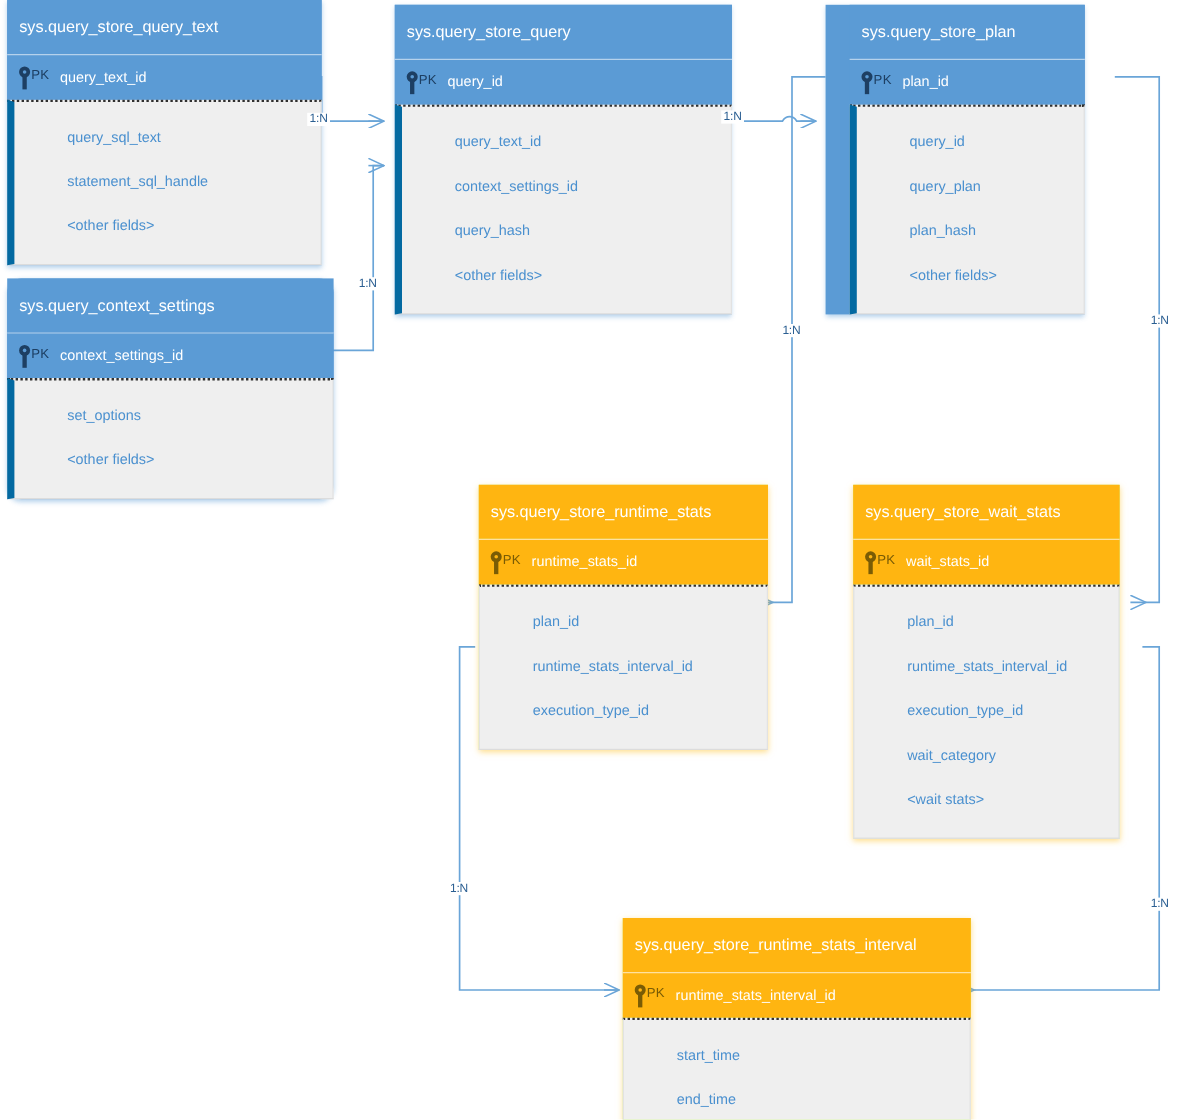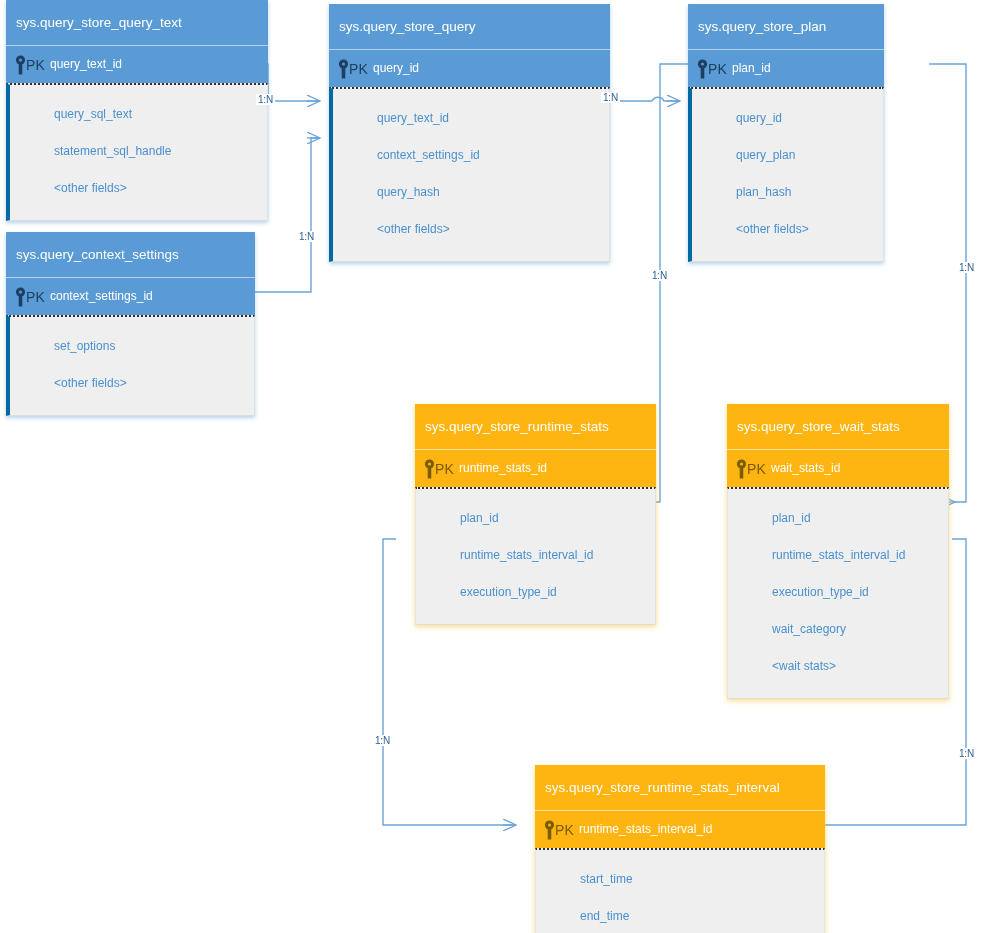--- a/index.html
+++ b/index.html
@@ -31,21 +31,21 @@
   .entity .pkrow{
     box-sizing:border-box;
     height:38px;position:relative;
     border-top:1px solid rgba(255,255,255,.55);
   }
   .entity .pkrow .keyicon{
     position:absolute;left:9px;top:9px;width:11px;height:20px;
   }
   .entity .pkrow .pk{
     position:absolute;left:20px;top:11px;
-    font-size:14px;letter-spacing:.2px;text-align:right;
+    font-size:11px;letter-spacing:.2px;text-align:right;
   }
   .entity .pkrow .pkname{
     position:absolute;left:44px;top:11px;
     font-size:12px;white-space:nowrap;
   }
   .entity .body{
     box-sizing:border-box;
     background:#efefef;
     border-top:2px dotted #2f2f2f;
     padding:11px 0 13px 0;
@@ -60,31 +60,30 @@
 
   
   .entity.blue .hdr{background:#5b9bd5;}
   .entity.blue .pkrow{background:#5b9bd5;}
   .entity.blue .pkrow .pk{color:#1d3f63;}
   .entity.blue .pkrow .pkname{color:#ffffff;}
   .entity.blue{
     box-shadow:0 2px 4px rgba(91,155,213,.45);
     background:#5b9bd5;
   }
-  .entity.blue .body{border-left:4px solid #0369a1;border-right:1px solid #e2e2e2;border-bottom:1px solid #dcdcdc;}
+  .entity.blue .body{border-left:6px solid #0369a1;border-right:1px solid #e2e2e2;border-bottom:1px solid #dcdcdc;}
 
   
   .entity.orange .hdr{background:#ffb511;}
   .entity.orange .pkrow{background:#ffb511;border-top:1px solid rgba(255,255,255,.6);}
   .entity.orange .pkrow .pk{color:#7a5c05;}
   .entity.orange .pkrow .pkname{color:#ffffff;}
   .entity.orange{
     box-shadow:0 2px 5px rgba(255,193,40,.55);
     background:#bef264;
-    margin-left:16px;
   }
   .entity.orange .body{border-left:1px solid #e2e2e2;border-right:1px solid #e2e2e2;border-bottom:1px solid #dcdcdc;}
 </style>
 </head>
 <body>
 
 <div id="canvas">
 
   <svg id="wires" viewBox="0 0 983 933" width="983" height="933">
     <defs>
@@ -154,40 +153,40 @@
       <span class="pkname">query_id</span>
     </div>
     <div class="body">
       <div class="field">query_text_id</div>
       <div class="field">context_settings_id</div>
       <div class="field">query_hash</div>
       <div class="field">&lt;other fields&gt;</div>
     </div>
   </div>
 
-  <div class="entity blue" style="left:688px;top:4px;width:196px;">
+  <div class="entity blue" style="left:688px;top:4px;width:216px;padding-left:20px;">
     <div class="hdr">sys.query_store_plan</div>
     <div class="pkrow">
       <svg class="keyicon" viewBox="0 0 11 20">
         <circle cx="5.5" cy="5" r="4.6" fill="#1d3f63"></circle>
         <rect x="3.7" y="7" width="3.6" height="12.5" fill="#1d3f63"></rect>
         <circle cx="5.5" cy="5" r="1.5" fill="#5b9bd5"></circle>
       </svg>
       <span class="pk">PK</span>
       <span class="pkname">plan_id</span>
     </div>
     <div class="body">
       <div class="field">query_id</div>
       <div class="field">query_plan</div>
       <div class="field">plan_hash</div>
       <div class="field">&lt;other fields&gt;</div>
     </div>
   </div>
 
-  <div class="entity blue" style="left:6px;top:232px;width:249px;">
+  <div class="entity blue" style="left:6px;top:232px;width:272px;border-radius:12px;">
     <div class="hdr">sys.query_context_settings</div>
     <div class="pkrow">
       <svg class="keyicon" viewBox="0 0 11 20">
         <circle cx="5.5" cy="5" r="4.6" fill="#1d3f63"></circle>
         <rect x="3.7" y="7" width="3.6" height="12.5" fill="#1d3f63"></rect>
         <circle cx="5.5" cy="5" r="1.5" fill="#5b9bd5"></circle>
       </svg>
       <span class="pk">PK</span>
       <span class="pkname">context_settings_id</span>
     </div>

